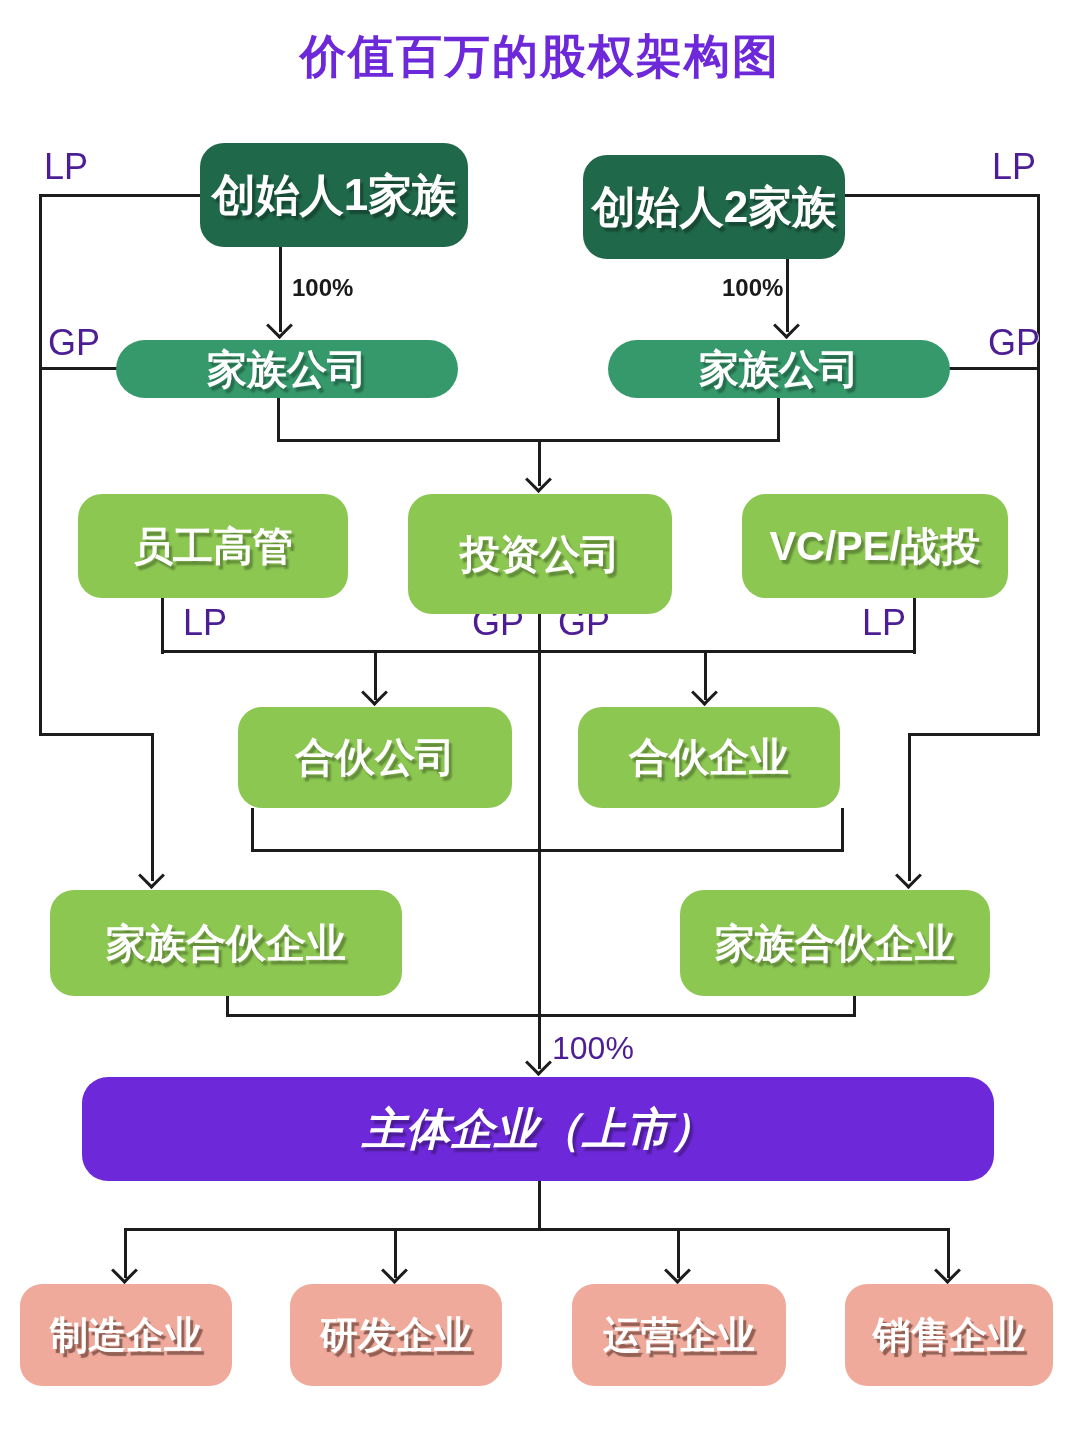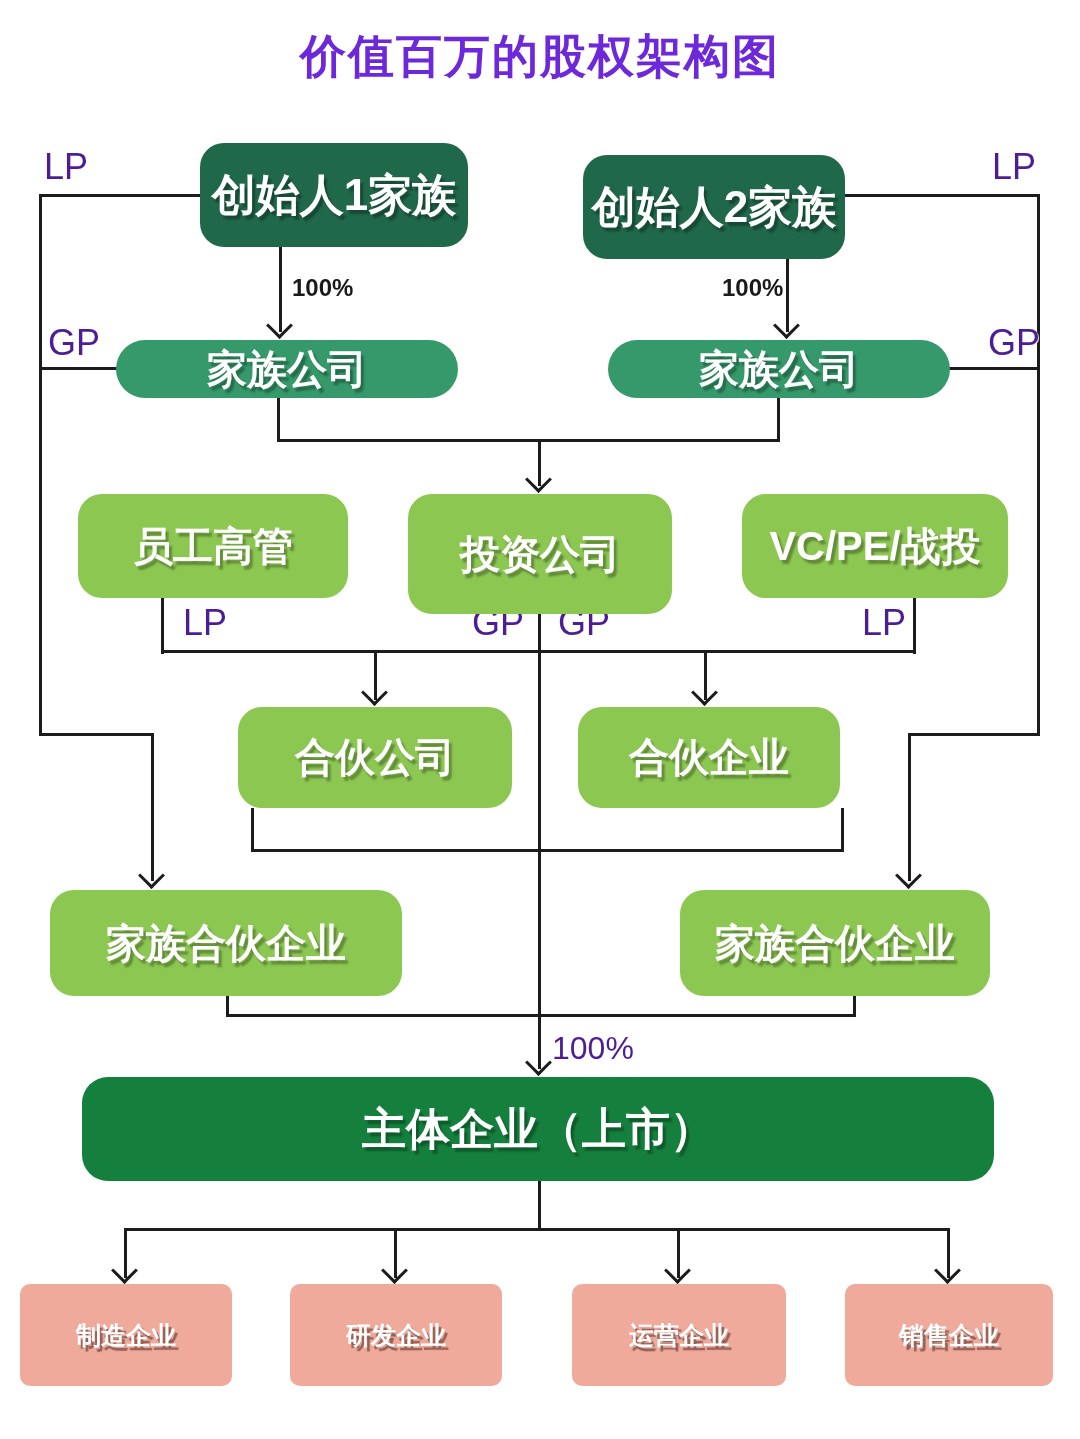--- a/index.html
+++ b/index.html
@@ -13,22 +13,22 @@
   }
   .node{
     position:absolute;display:flex;align-items:center;justify-content:center;
     color:#ffffff;font-weight:bold;text-align:right;
     text-shadow:3px 4px 2px rgba(0,0,0,0.30);
     box-sizing:border-box;
   }
   .dark  {background:#20684a;border-radius:24px;font-size:44px;}
   .med   {background:#35996b;border-radius:29px;font-size:40px;}
   .light {background:#8cc751;border-radius:24px;font-size:40px;}
-  .red   {background:#15803d;border-radius:26px;font-size:44px;}
-  .pink  {background:#efaa9c;border-radius:10px;font-size:25px;
+  .red   {background:#6d28d9;border-radius:26px;font-size:44px;font-style:italic;}
+  .pink  {background:#efaa9c;border-radius:22px;font-size:38px;
           text-shadow:3px 4px 1px rgba(70,35,25,0.55);}
   .lbl-blue{
     position:absolute;color:#4c1d95;font-weight:normal;font-size:36px;
     text-shadow:1px 1px 0 rgba(255,255,255,0.8);
   }
   .lbl-blue.small{font-size:32px;}
   .lbl-black{
     position:absolute;color:#1a1a1a;font-weight:bold;font-size:24px;
   }
   .hl,.vl{position:absolute;background:#1c1c1c;}

